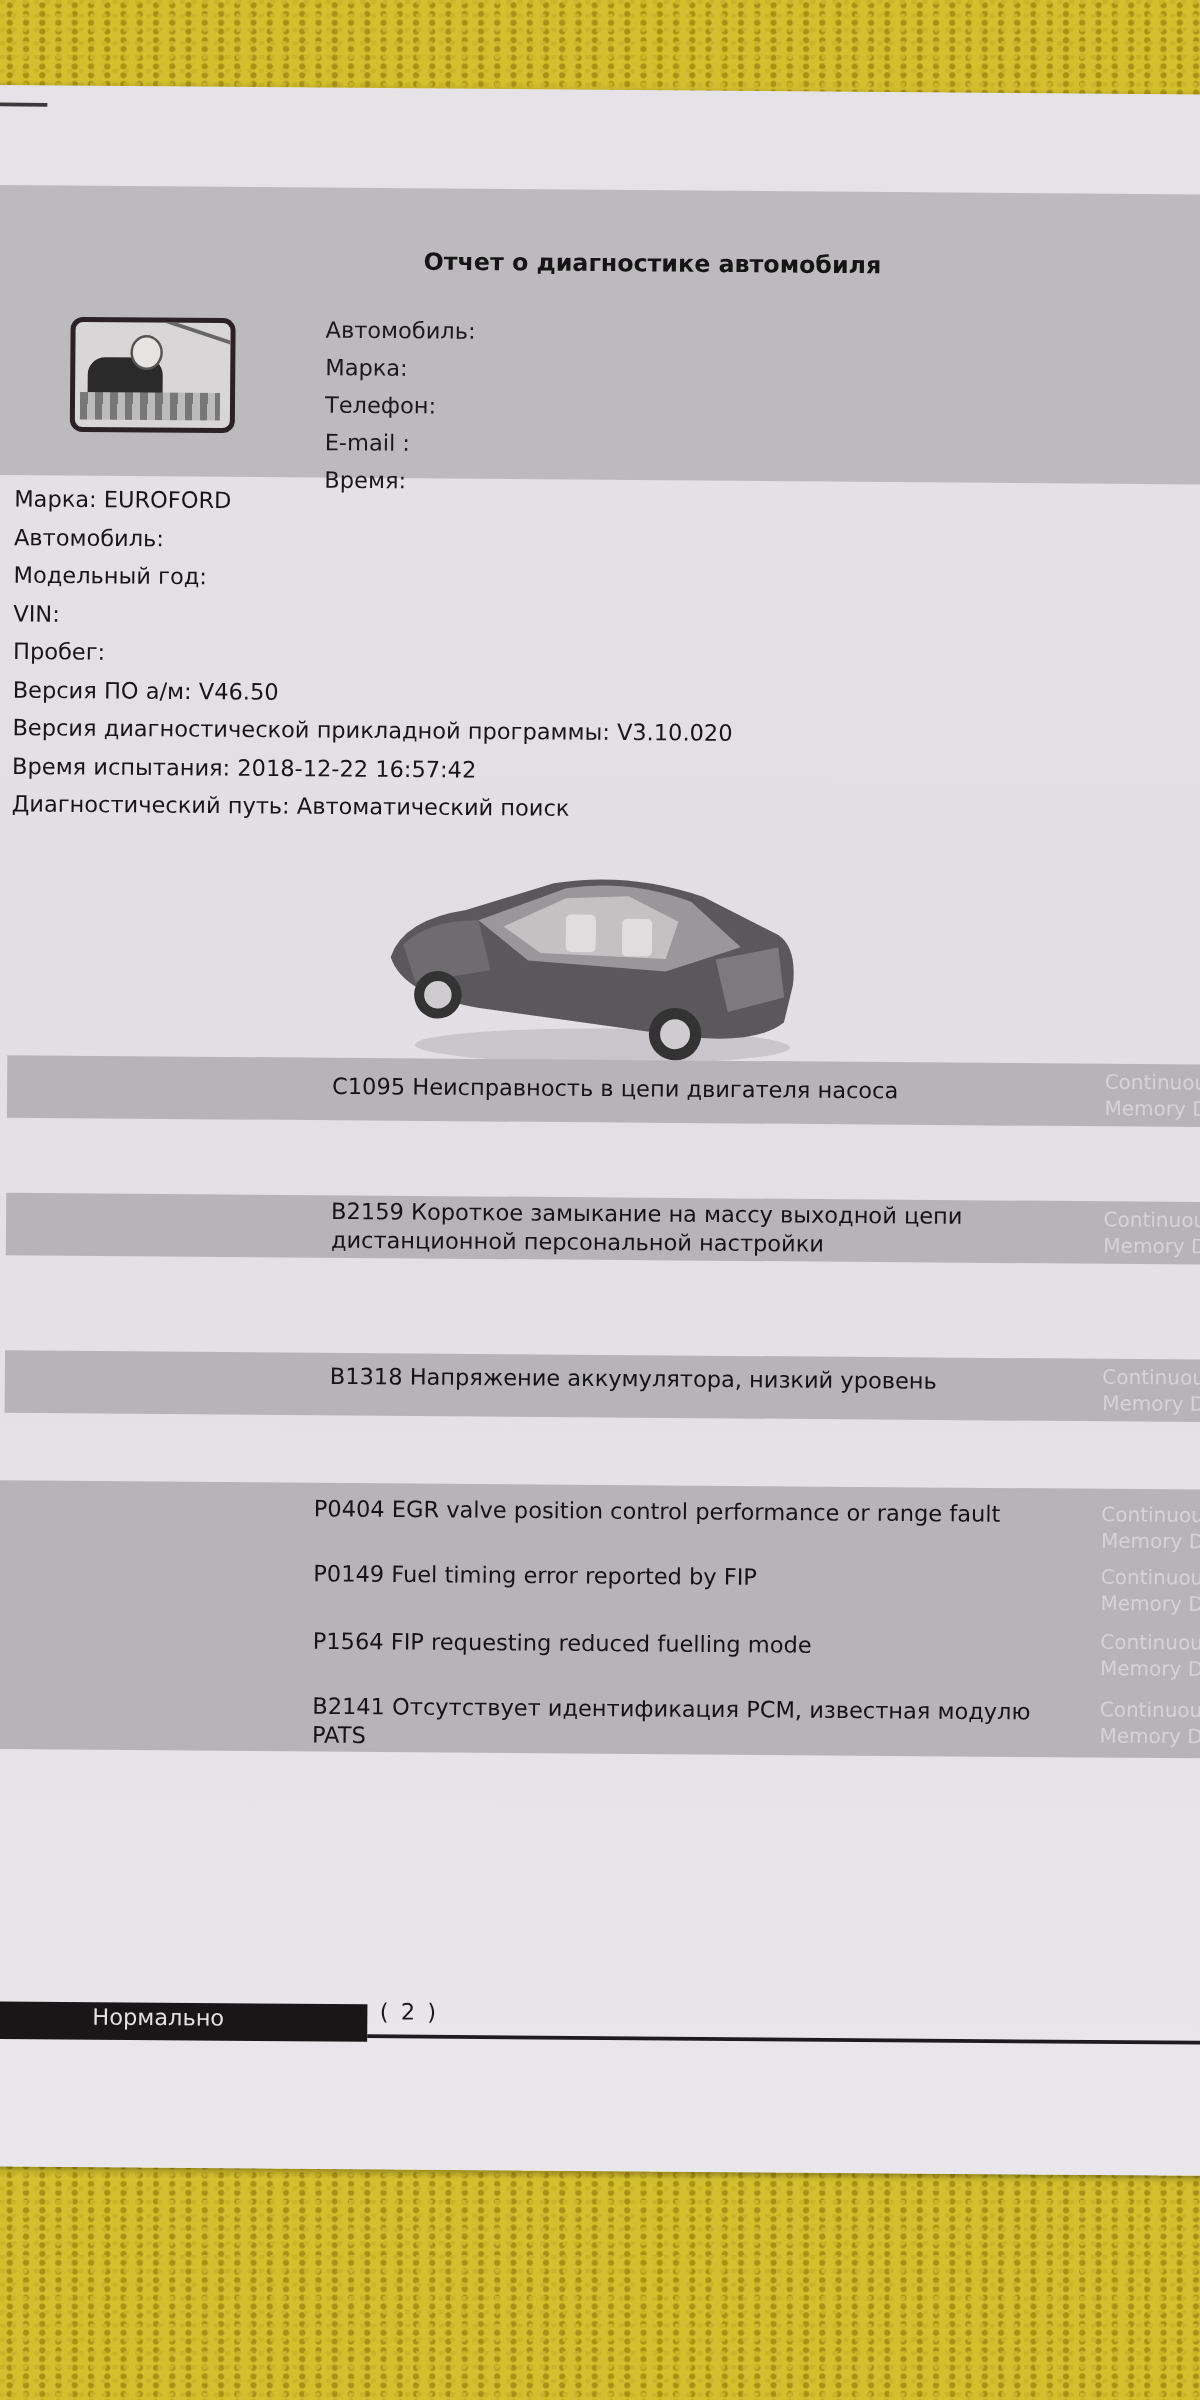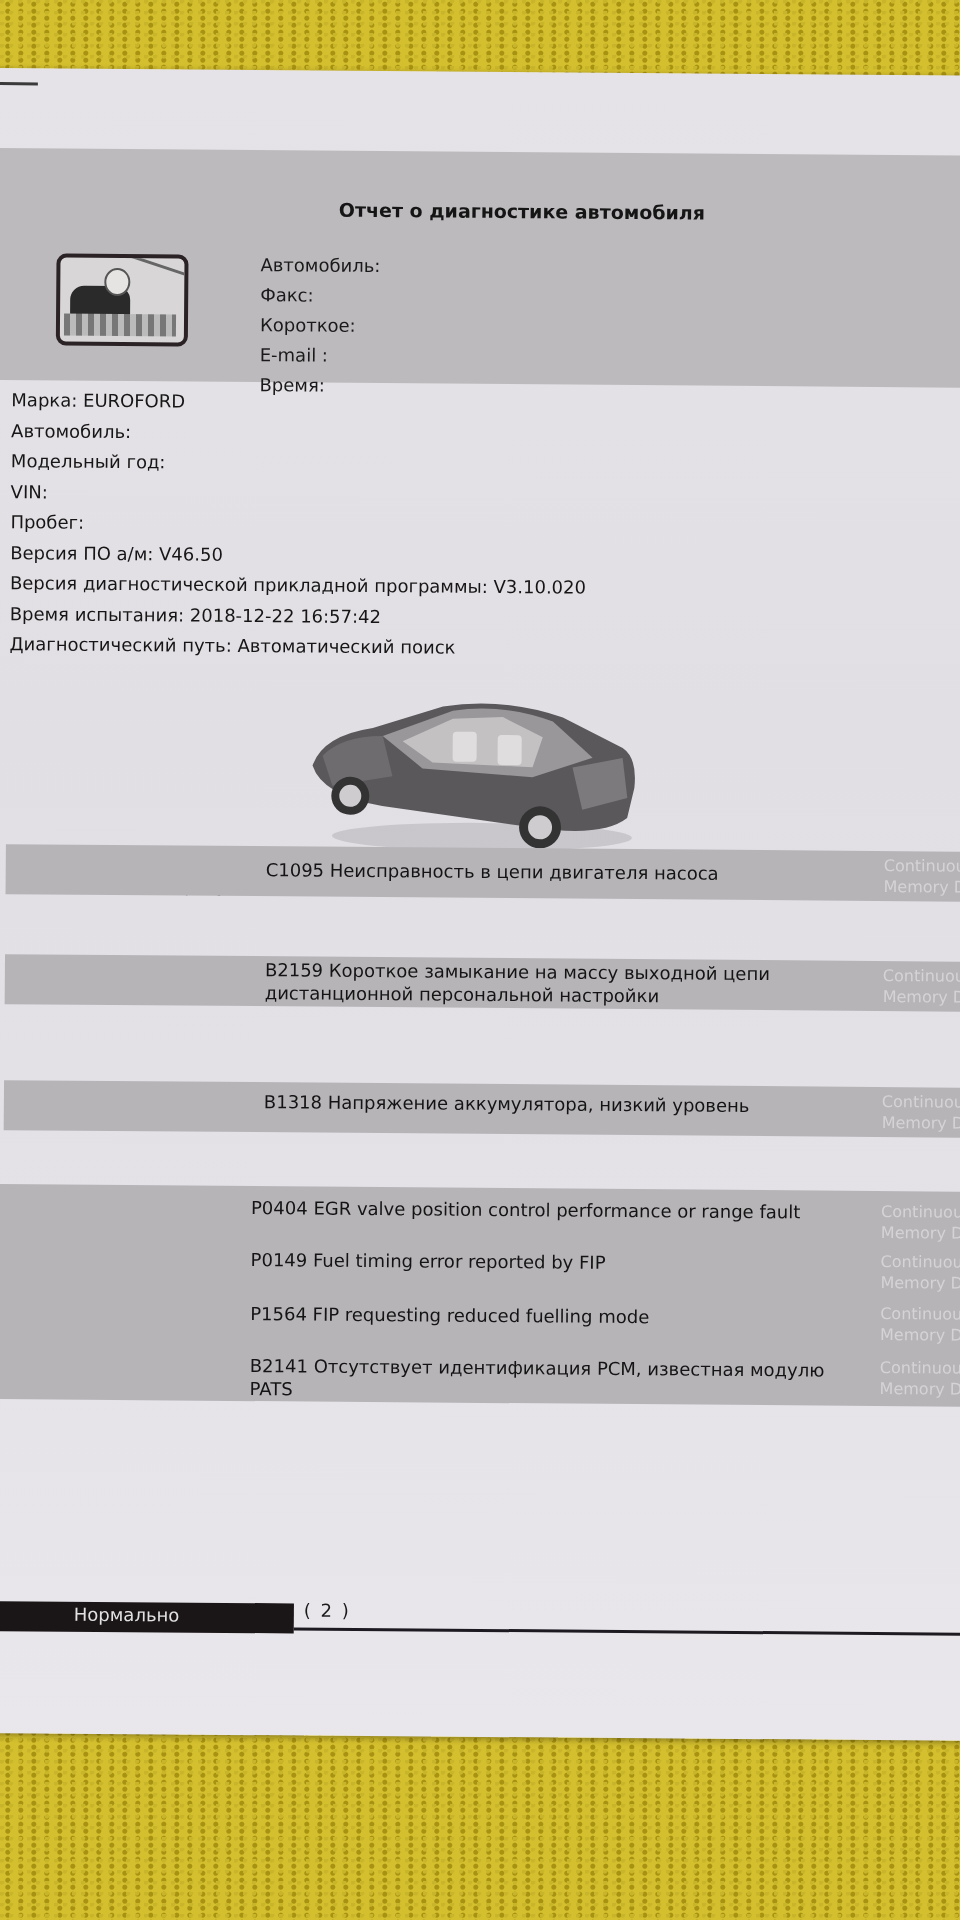--- a/index.html
+++ b/index.html
@@ -59,22 +59,22 @@
   <div class="header-band">
     <div class="report-title">Отчет о диагностике автомобиля</div>
     <div class="mechanic">
       <div class="hood"></div>
         <div class="body"></div>
         <div class="head"></div>
         <div class="engine"></div>
     </div>
     <div class="shop-fields">
       <div>Автомобиль:</div>
-      <div>Факс:</div>
-      <div>Короткое:</div>
+      <div>Марка:</div>
+      <div>Телефон:</div>
       <div>E-mail :</div>
       <div>Время:</div>
     </div>
   </div>
 
   <div class="vehicle-info">
     <div>Марка: EUROFORD</div>
     <div>Автомобиль:</div>
     <div>Модельный год:</div>
     <div>VIN:</div>

